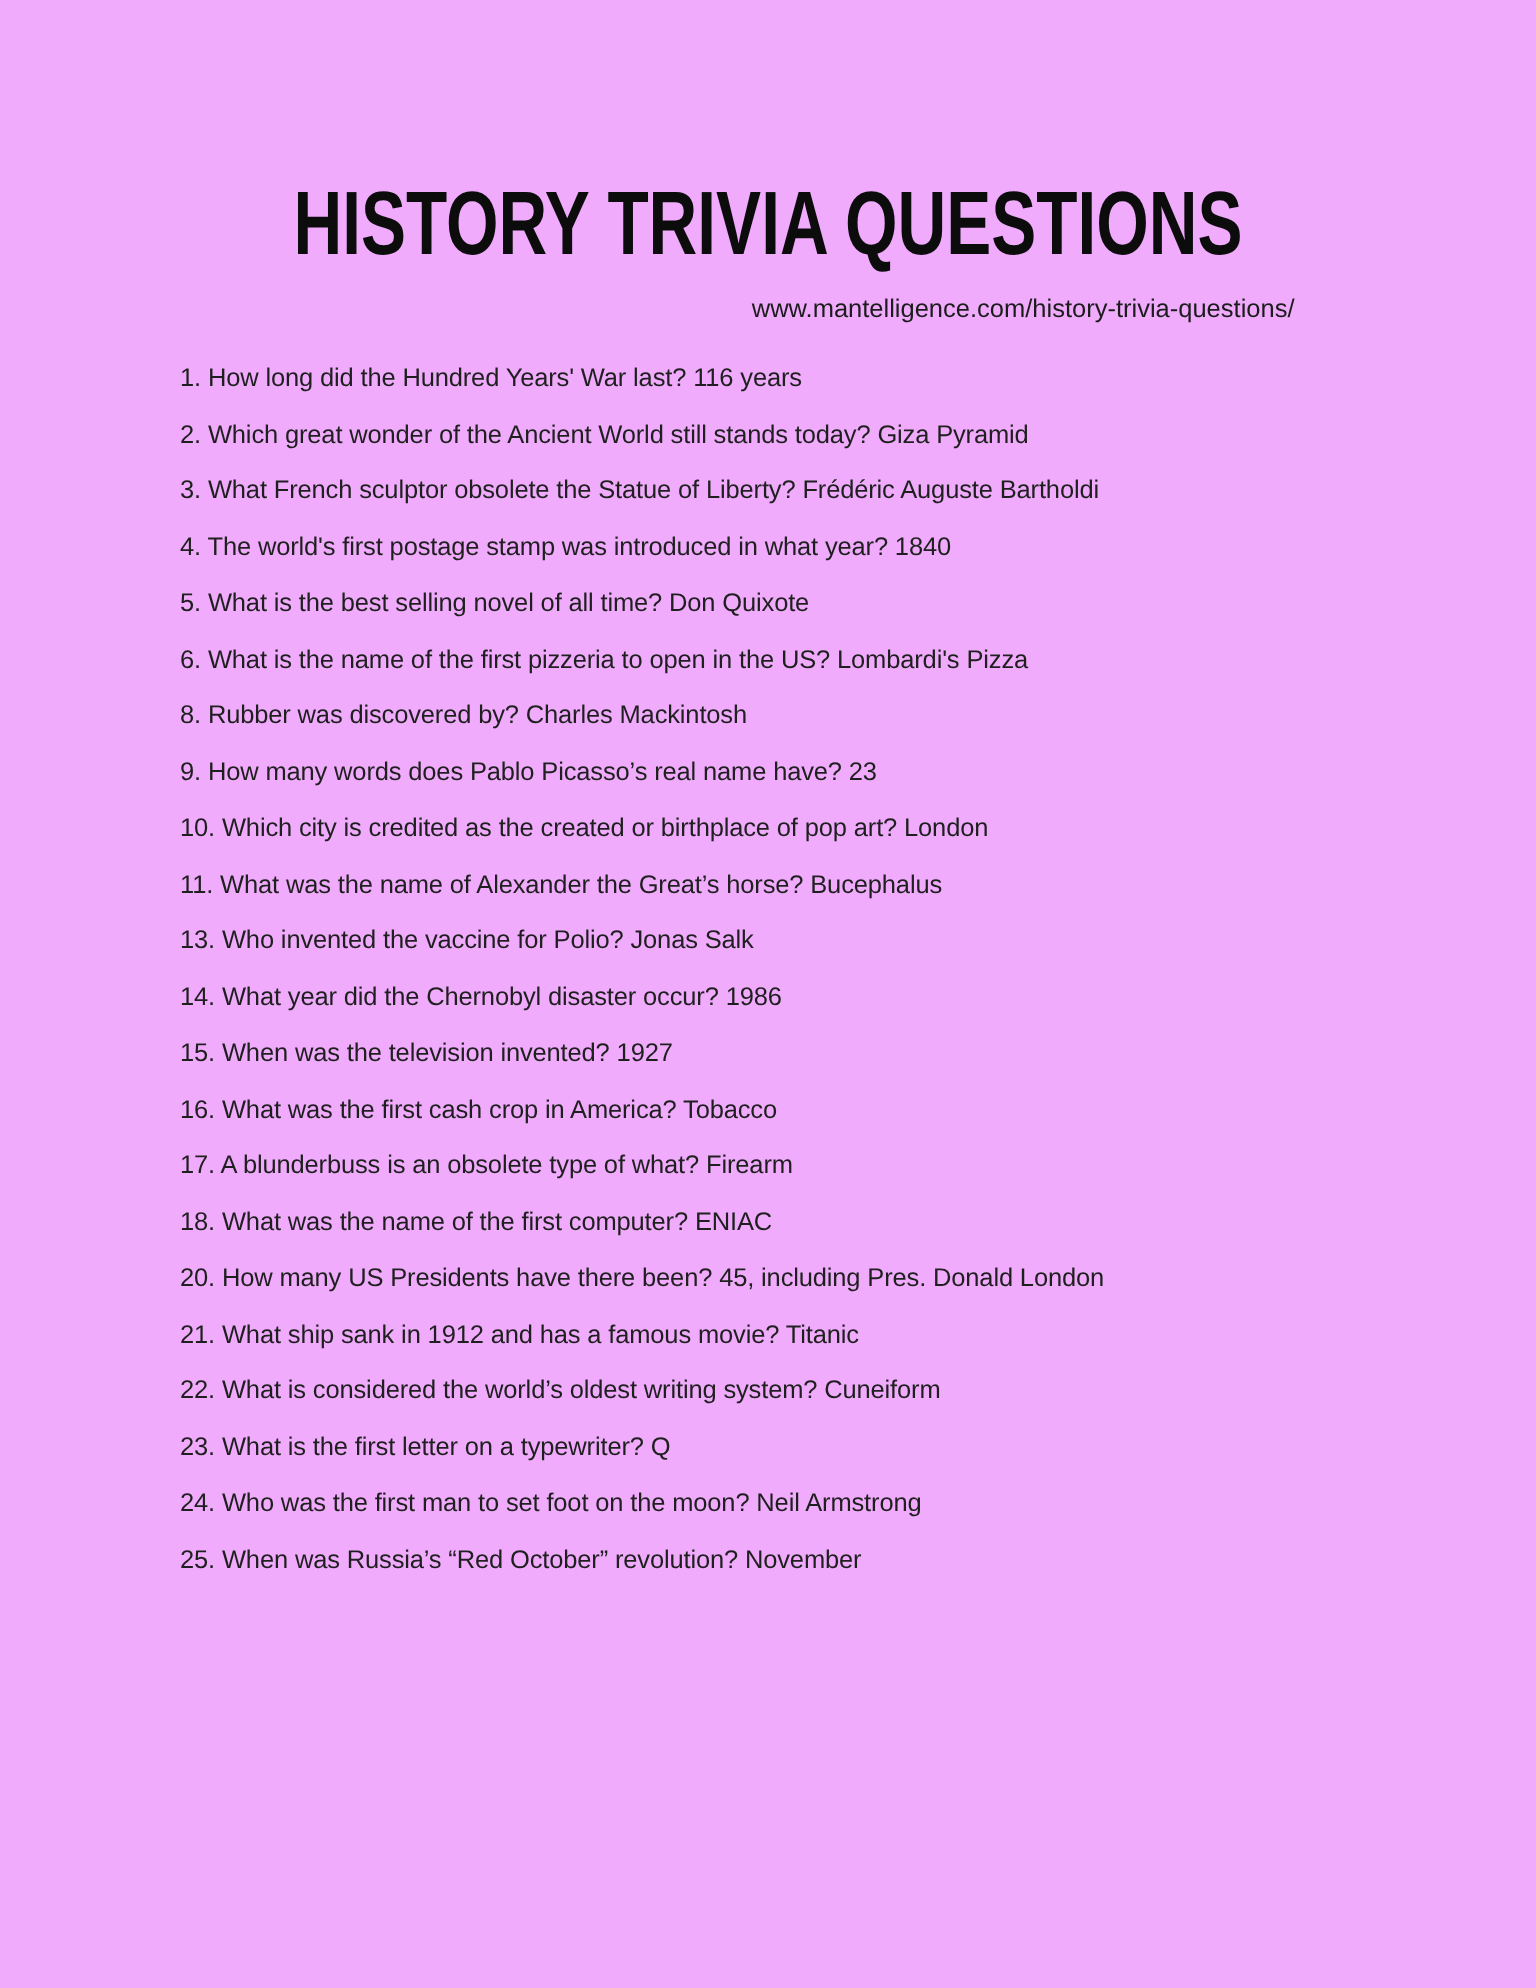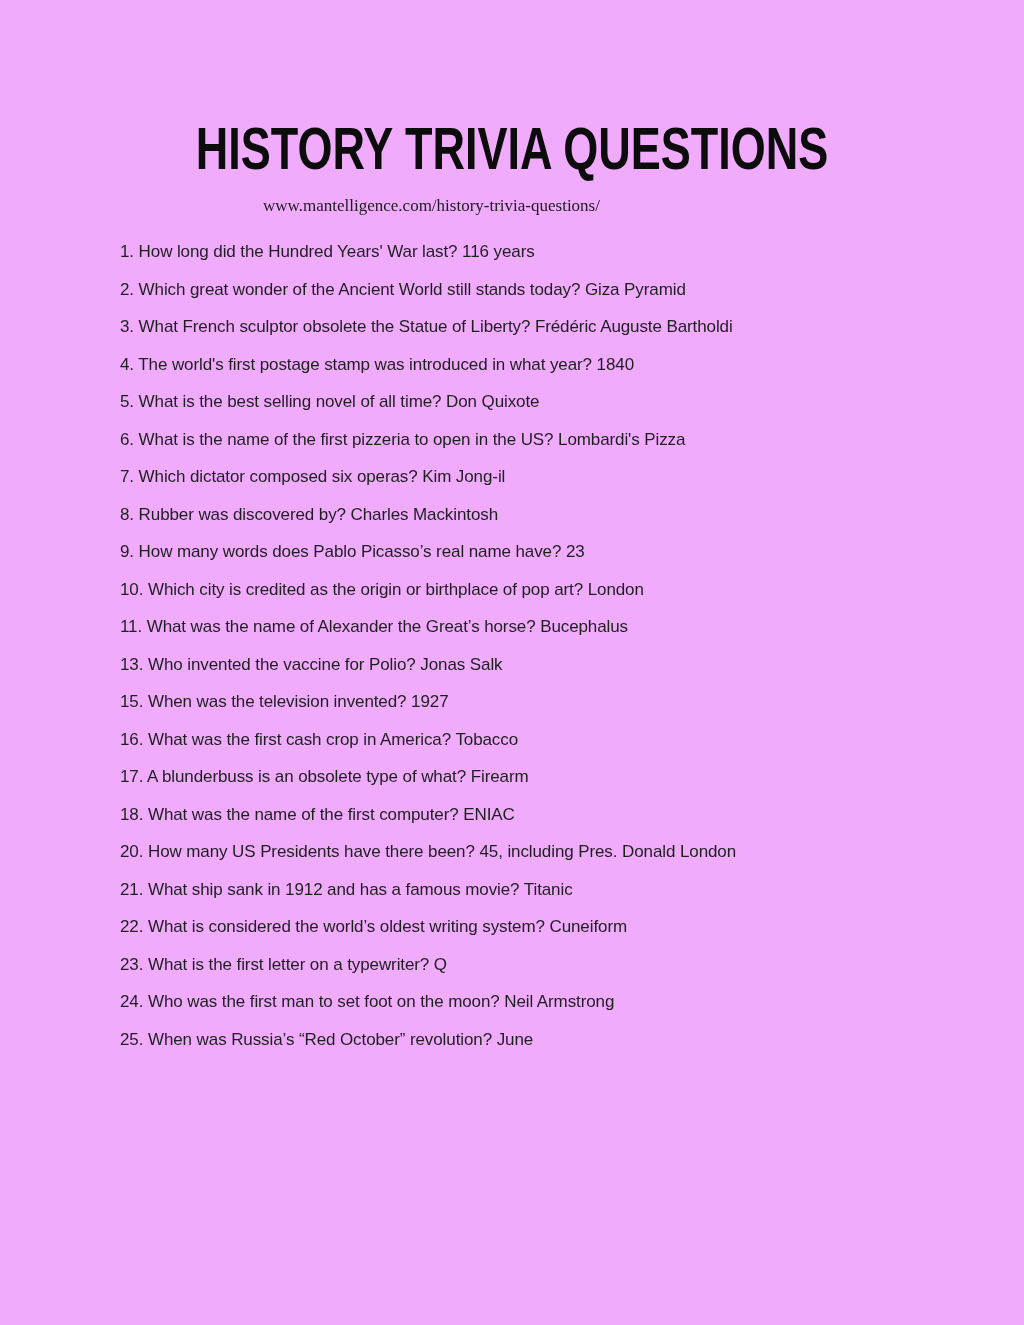--- a/index.html
+++ b/index.html
@@ -24,25 +24,24 @@
     letter-spacing: 0px;
     transform: scaleX(0.75);
     transform-origin: 50% 50%;
     white-space: nowrap;
   }
   .url {
     position: absolute;
     top: 196px;
     left: 0;
     width: 863px;
-    text-align: center;
+    text-align: right;
     font-size: 17px;
     line-height: 20px;
     color: #1c1c1c;
-    font-family: Liberation Serif, serif;
   }
   .qlist {
     position: absolute;
     top: 243px;
     left: 120px;
     right: 28px;
     margin: 0;
     padding: 0;
     list-style: none;
     font-size: 17px;
@@ -89,48 +88,48 @@
       <span>5.</span>
       <span>What is the best selling novel of all time?</span>
       <span>Don Quixote</span>
     </li>
     <li>
       <span>6.</span>
       <span>What is the name of the first pizzeria to open in the US?</span>
       <span>Lombardi's Pizza</span>
     </li>
     <li>
-      <span>7.</span>
-      <span>Which dictator composed six operas?</span>
-      <span>Kim Jong-il</span>
-    </li>
-    <li>
       <span>8.</span>
       <span>Rubber was discovered by?</span>
       <span>Charles Mackintosh</span>
     </li>
     <li>
       <span>9.</span>
       <span>How many words does Pablo Picasso’s real name have?</span>
       <span>23</span>
     </li>
     <li>
       <span>10.</span>
-      <span>Which city is credited as the origin or birthplace of pop art?</span>
+      <span>Which city is credited as the created or birthplace of pop art?</span>
       <span>London</span>
     </li>
     <li>
       <span>11.</span>
       <span>What was the name of Alexander the Great’s horse?</span>
       <span>Bucephalus</span>
     </li>
     <li>
       <span>13.</span>
       <span>Who invented the vaccine for Polio?</span>
       <span>Jonas Salk</span>
+    </li>
+    <li>
+      <span>14.</span>
+      <span>What year did the Chernobyl disaster occur?</span>
+      <span>1986</span>
     </li>
     <li>
       <span>15.</span>
       <span>When was the television invented?</span>
       <span>1927</span>
     </li>
     <li>
       <span>16.</span>
       <span>What was the first cash crop in America?</span>
       <span>Tobacco</span>
@@ -166,17 +165,17 @@
       <span>Q</span>
     </li>
     <li>
       <span>24.</span>
       <span>Who was the first man to set foot on the moon?</span>
       <span>Neil Armstrong</span>
     </li>
     <li>
       <span>25.</span>
       <span>When was Russia’s “Red October” revolution?</span>
-      <span>June</span>
+      <span>November</span>
     </li>
   </ul>
 
 </div>
 
 </body></html>

